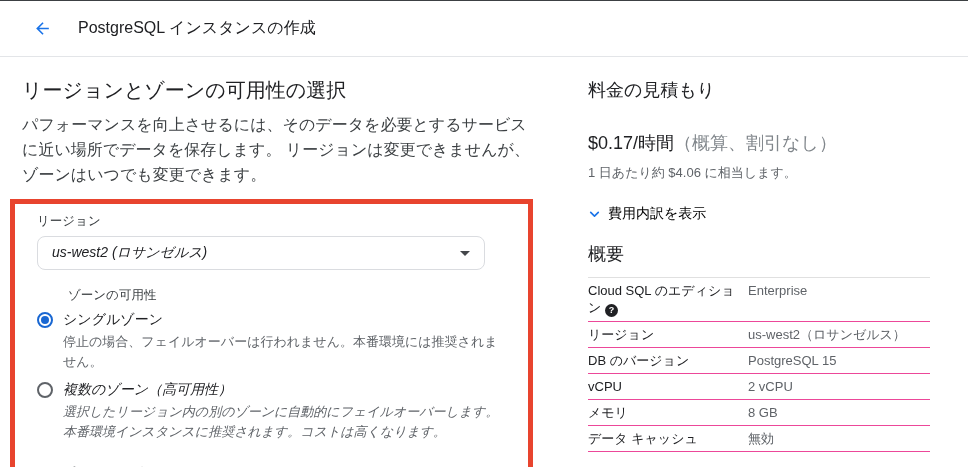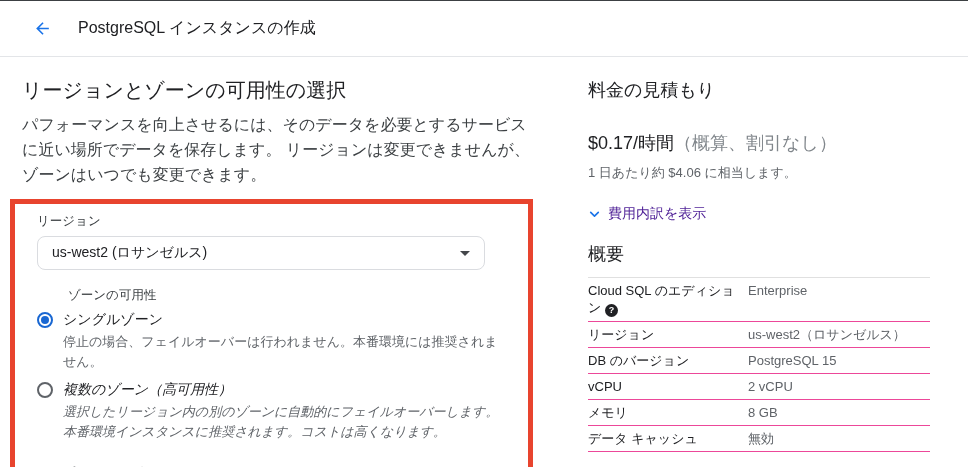--- a/index.html
+++ b/index.html
@@ -73,21 +73,21 @@
     border-radius: 8px;
     background: #fff;
     display: flex;
     align-items: center;
     justify-content: space-between;
     padding: 0 14px;
     cursor: pointer;
   }
   .dropdown.region-dd { width: 448px; }
   .dropdown.zone-dd { width: 187px; }
-  .dropdown-value { font-size: 14px; color: #202124; }
+  .dropdown-value { font-size: 14px; color: #202124; font-style: italic; }
   .dd-arrow {
     width: 0; height: 0;
     border-left: 5px solid transparent;
     border-right: 5px solid transparent;
     border-top: 5px solid #44474a;
   }
 
   .zone-label { margin-top: 17px; margin-left: 31px; }
 
   .radio-option { margin-top: 7px; display: flex; }
@@ -126,21 +126,21 @@
   .price-main { color: #202124; font-weight: 500; }
   .price-qualifier { color: #80868b; font-weight: 400; }
   .per-day { margin-top: 9px; font-size: 13px; color: #5f6368; }
   .exclusion { margin-top: 13px; font-size: 13.5px; color: #3c4043; }
 
   .breakdown-link {
     margin-top: 23px;
     display: inline-flex;
     align-items: center;
     gap: 7px;
-    color: #4c1d95;
+    color: #000000;
     font-size: 14px;
     cursor: pointer;
   }
 
   .summary-title {
     margin-top: 17px;
     font-size: 18px;
     font-weight: 400;
     color: #202124;
   }

